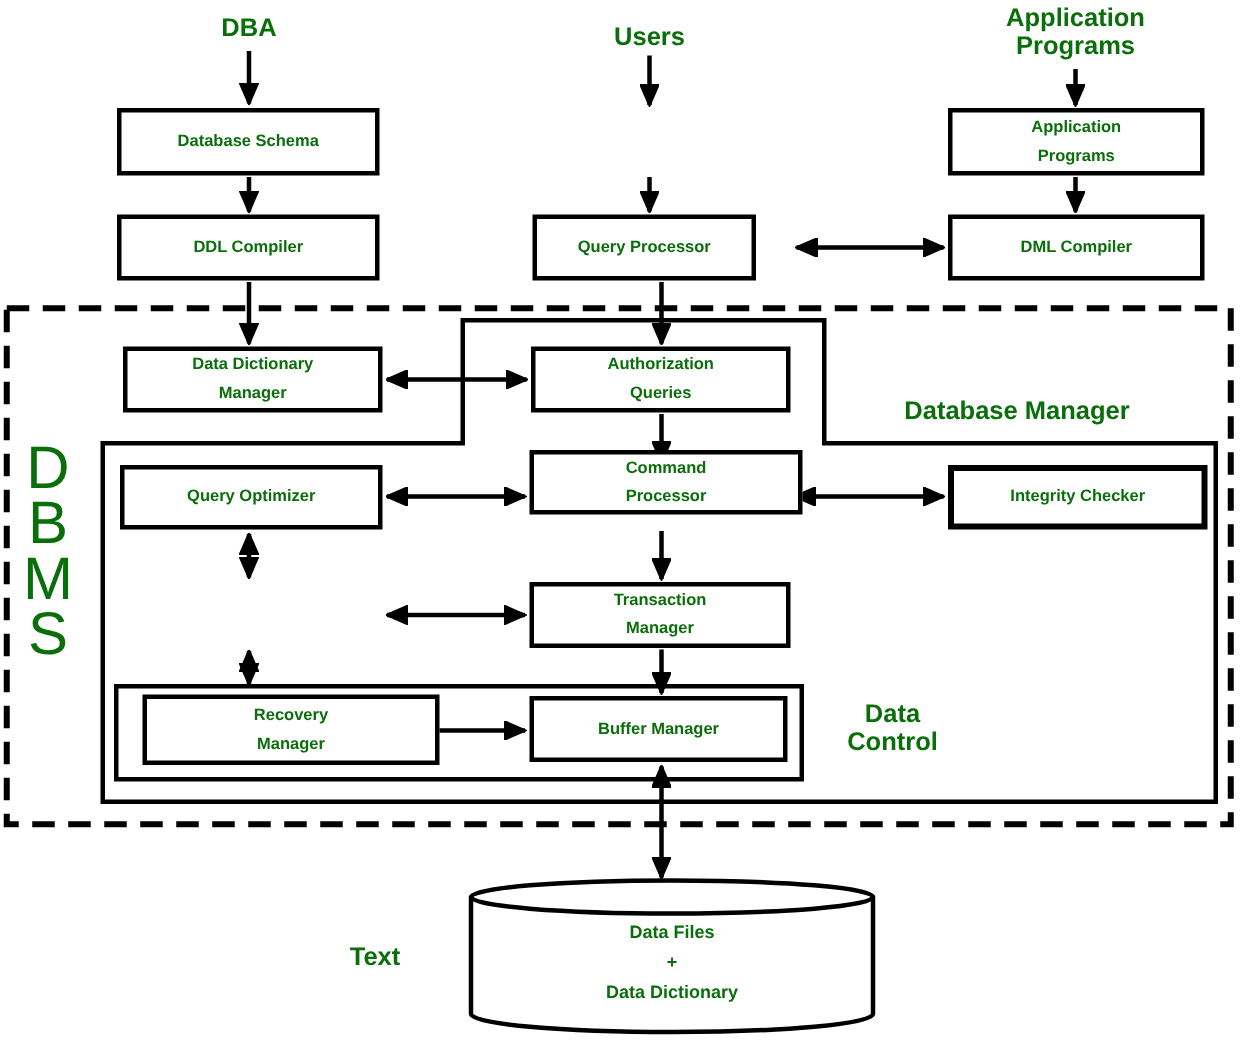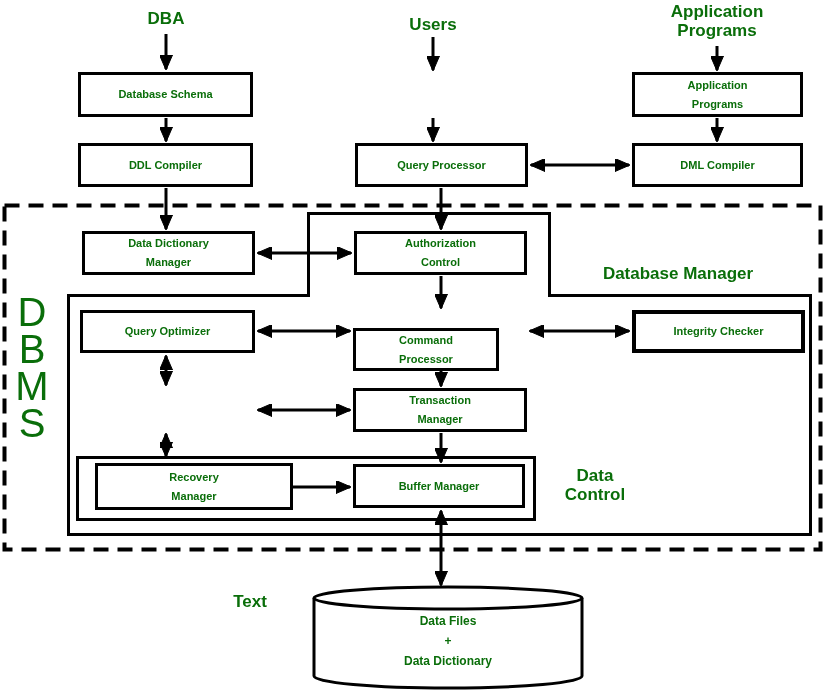--- a/index.html
+++ b/index.html
@@ -70,45 +70,45 @@
       <line x1="441" y1="433" x2="441" y2="462" marker-end="url(#mE)"></line>
       <line x1="260" y1="487" x2="350" y2="487" marker-start="url(#mS)" marker-end="url(#mE)"></line>
       <line x1="441" y1="511" x2="441" y2="585" marker-start="url(#mS)" marker-end="url(#mE)"></line>
     </g>
   </svg>
 
   <div class="node" style="left:78px;top:72px;width:175px;height:45px">Database Schema</div>
   <div class="node" style="left:632px;top:72px;width:171px;height:45px">Application
 Programs</div>
   <div class="node" style="left:78px;top:143px;width:175px;height:44px">DDL Compiler</div>
-  <div class="node" style="left:355px;top:143px;width:173px;height:44px">Query Processor</div>
+  <div class="node" style="left:355px;top:143px;width:149px;height:44px">Query Processor</div>
   <div class="node" style="left:632px;top:143px;width:171px;height:44px">DML Compiler</div>
   <div class="node" style="left:82px;top:231px;width:173px;height:44px">Data Dictionary
 Manager</div>
   <div class="node" style="left:354px;top:231px;width:173px;height:44px">Authorization
-Control</div>
+Queries</div>
   <div class="node" style="left:80px;top:310px;width:175px;height:43px">Query Optimizer</div>
-  <div class="node" style="left:353px;top:328px;width:146px;height:43px">Command
+  <div class="node" style="left:353px;top:300px;width:182px;height:43px">Command
 Processor</div>
   <div class="node thick" style="left:632px;top:310px;width:173px;height:43px">Integrity Checker</div>
   <div class="node" style="left:353px;top:388px;width:174px;height:44px">Transaction
 Manager</div>
   <div class="node" style="left:95px;top:463px;width:198px;height:47px">Recovery
 Manager</div>
   <div class="node" style="left:353px;top:464px;width:172px;height:44px">Buffer Manager</div>
 
   <div class="lbl" style="left:140px;top:9px;width:52px">DBA</div>
   <div class="lbl" style="left:404px;top:15px;width:58px">Users</div>
   <div class="lbl" style="left:646px;top:2px;width:142px">Application
 Programs</div>
   <div class="lbl vert" style="left:12px;top:294px;width:40px">D
 B
 M
 S</div>
   <div class="lbl" style="left:592px;top:264px;width:172px">Database Manager</div>
   <div class="lbl" style="left:546px;top:466px;width:98px">Data
 Control</div>
-  <div class="lbl" style="left:227px;top:592px;width:46px">Text</div>
+  <div class="lbl" style="left:227px;top:628px;width:46px">Text</div>
   <div class="lbl storage" style="left:330px;top:611px;width:236px">Data Files
 +
 Data Dictionary</div>
 
 </div>
 
 </body></html>

